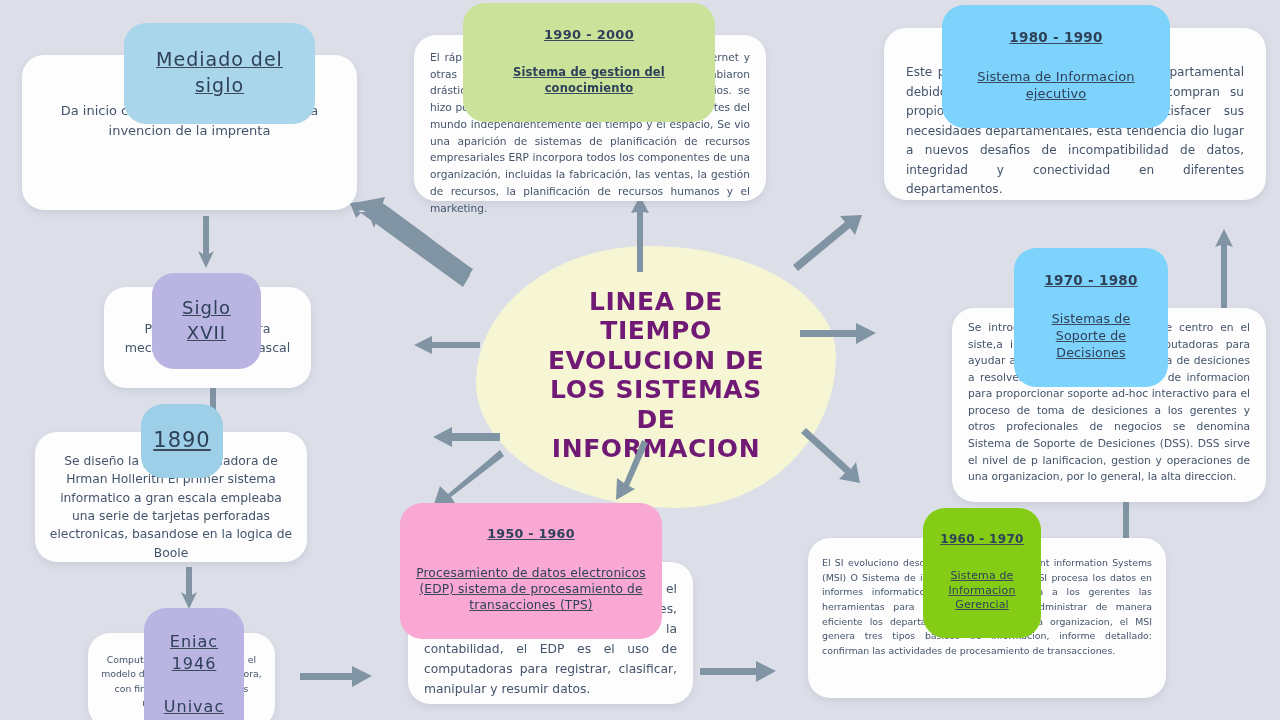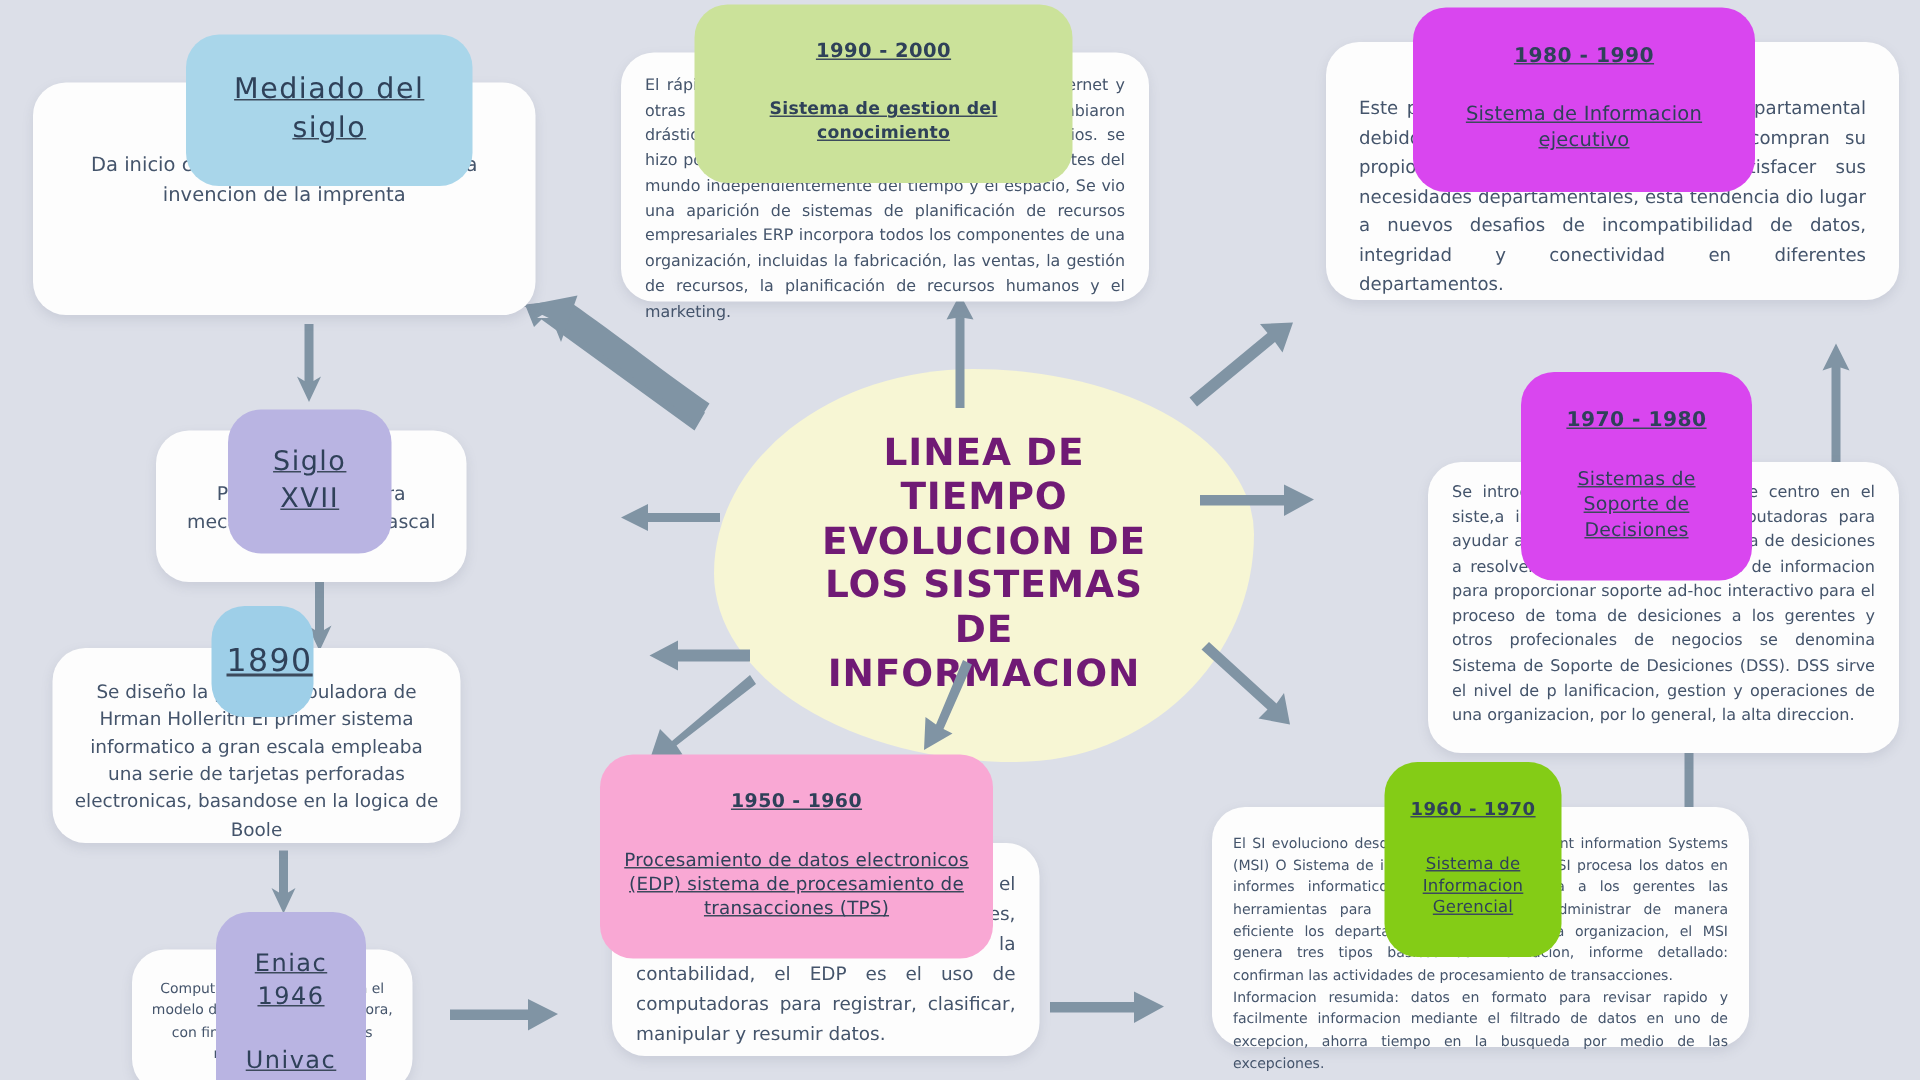--- a/index.html
+++ b/index.html
@@ -78,21 +78,21 @@
     padding: 3px 14px 4px;
     text-align: center;
     line-height: 1.34;
     white-space: pre-line;
     text-decoration: underline;
   }
   .pill.blue    { background: #a9d6ea; }
   .pill.purple  { background: #b9b4e2; }
   .pill.skyblue { background: #9ecfe8; }
   .pill.green   { background: #cbe29a; }
-  .pill.pink    { background: #d946ef; }
+  .pill.pink    { background: #7dd3fc; }
   .pill.yellow  { background: #f9a8d4; }
   .pill.orange  { background: #84cc16; }
   .pill-title {
     font-size: 13px;
     font-weight: bold;
     color: #2f4159;
     letter-spacing: 0.3px;
   }
   .pill-sub {
     font-size: 11.5px;
@@ -210,21 +210,21 @@
   </div>
   <div class="pill purple" style="left:152px; top:273px; width:109px; padding:2px 10px 3px;">
     <div class="pill-big" style="font-size:18px;">Siglo XVII</div>
   </div>
 
   <div class="node" style="left:35px; top:432px; width:272px; height:130px;">
     <div class="card" style="width:272px; height:130px; padding:20px 14px 10px;">
       <div class="body-text center" style="font-size:12.3px; line-height:1.49;">Se diseño la paquina abuladora de Hrman Hollerith El primer sistema informatico a gran escala empleaba una serie de tarjetas perforadas electronicas, basandose en la logica de Boole</div>
     </div>
   </div>
-  <div class="pill skyblue" style="left:141px; top:404px; width:68px; padding:1px 10px 2px;">
+  <div class="pill skyblue" style="left:141px; top:404px; width:82px; padding:1px 10px 2px;">
     <div class="pill-big" style="font-size:21px;">1890</div>
   </div>
 
   <div class="node" style="left:88px; top:633px; width:187px; height:95px;">
     <div class="card" style="width:187px; height:95px; padding:20px 10px 8px;">
       <div class="body-text center" style="font-size:9.3px; line-height:1.55;">Computadoras diseñadas con el modelo de la maquina tabuladora, con fines belicos y contables respectivamente</div>
     </div>
   </div>
   <div class="pill purple" style="left:144px; top:608px; width:100px; padding:2px 10px 3px;">
     <div class="pill-big" style="font-size:16px;">Eniac 1946</div>
@@ -257,21 +257,20 @@
     </div>
   </div>
   <div class="pill pink" style="left:1014px; top:248px; width:154px; padding:2px 12px 4px;">
     <div class="pill-title" style="font-size:13.5px;">1970 - 1980</div>
     <div class="pill-sub" style="font-weight:normal; font-size:12.6px;">Sistemas de Soporte de Decisiones</div>
   </div>
 
   <div class="node" style="left:808px; top:538px; width:358px; height:160px;">
     <div class="card" style="width:358px; height:160px; padding:18px 14px 8px;">
       <div class="body-text justify" style="font-size:9.4px; line-height:1.56;">El SI evoluciono desde TPS hasta Management information Systems (MSI) O Sistema de informacion gerencial. MSI procesa los datos en informes informaticos utiles y proporciona a los gerentes las herramientas para organizar evaluar y administrar de manera eficiente los departamentos dentro de una organizacion, el MSI genera tres tipos basicos de informacion, informe detallado: confirman las actividades de procesamiento de transacciones.</div>
-      <div class="body-text justify" style="font-size:9.4px; line-height:1.56;">Informacion resumida: datos en formato para revisar rapido y facilmente informacion mediante el filtrado de datos en uno de excepcion, ahorra tiempo en la busqueda por medio de las excepciones.</div>
     </div>
   </div>
   <div class="pill orange" style="left:923px; top:508px; width:118px; padding:2px 10px 3px;">
     <div class="pill-title" style="font-size:12px;">1960 - 1970</div>
     <div class="pill-sub" style="font-weight:normal; font-size:11px;">Sistema de Informacion Gerencial</div>
   </div>
 
   <div class="node" style="left:408px; top:562px; width:285px; height:142px;">
     <div class="card" style="width:285px; height:142px; padding:18px 16px 8px;">
       <div class="body-text justify" style="font-size:12.3px; line-height:1.62;">Realiza actividades como el procesamiento de transacciones, mantenimiento de registros y la contabilidad, el EDP es el uso de computadoras para registrar, clasificar, manipular y resumir datos.</div>

